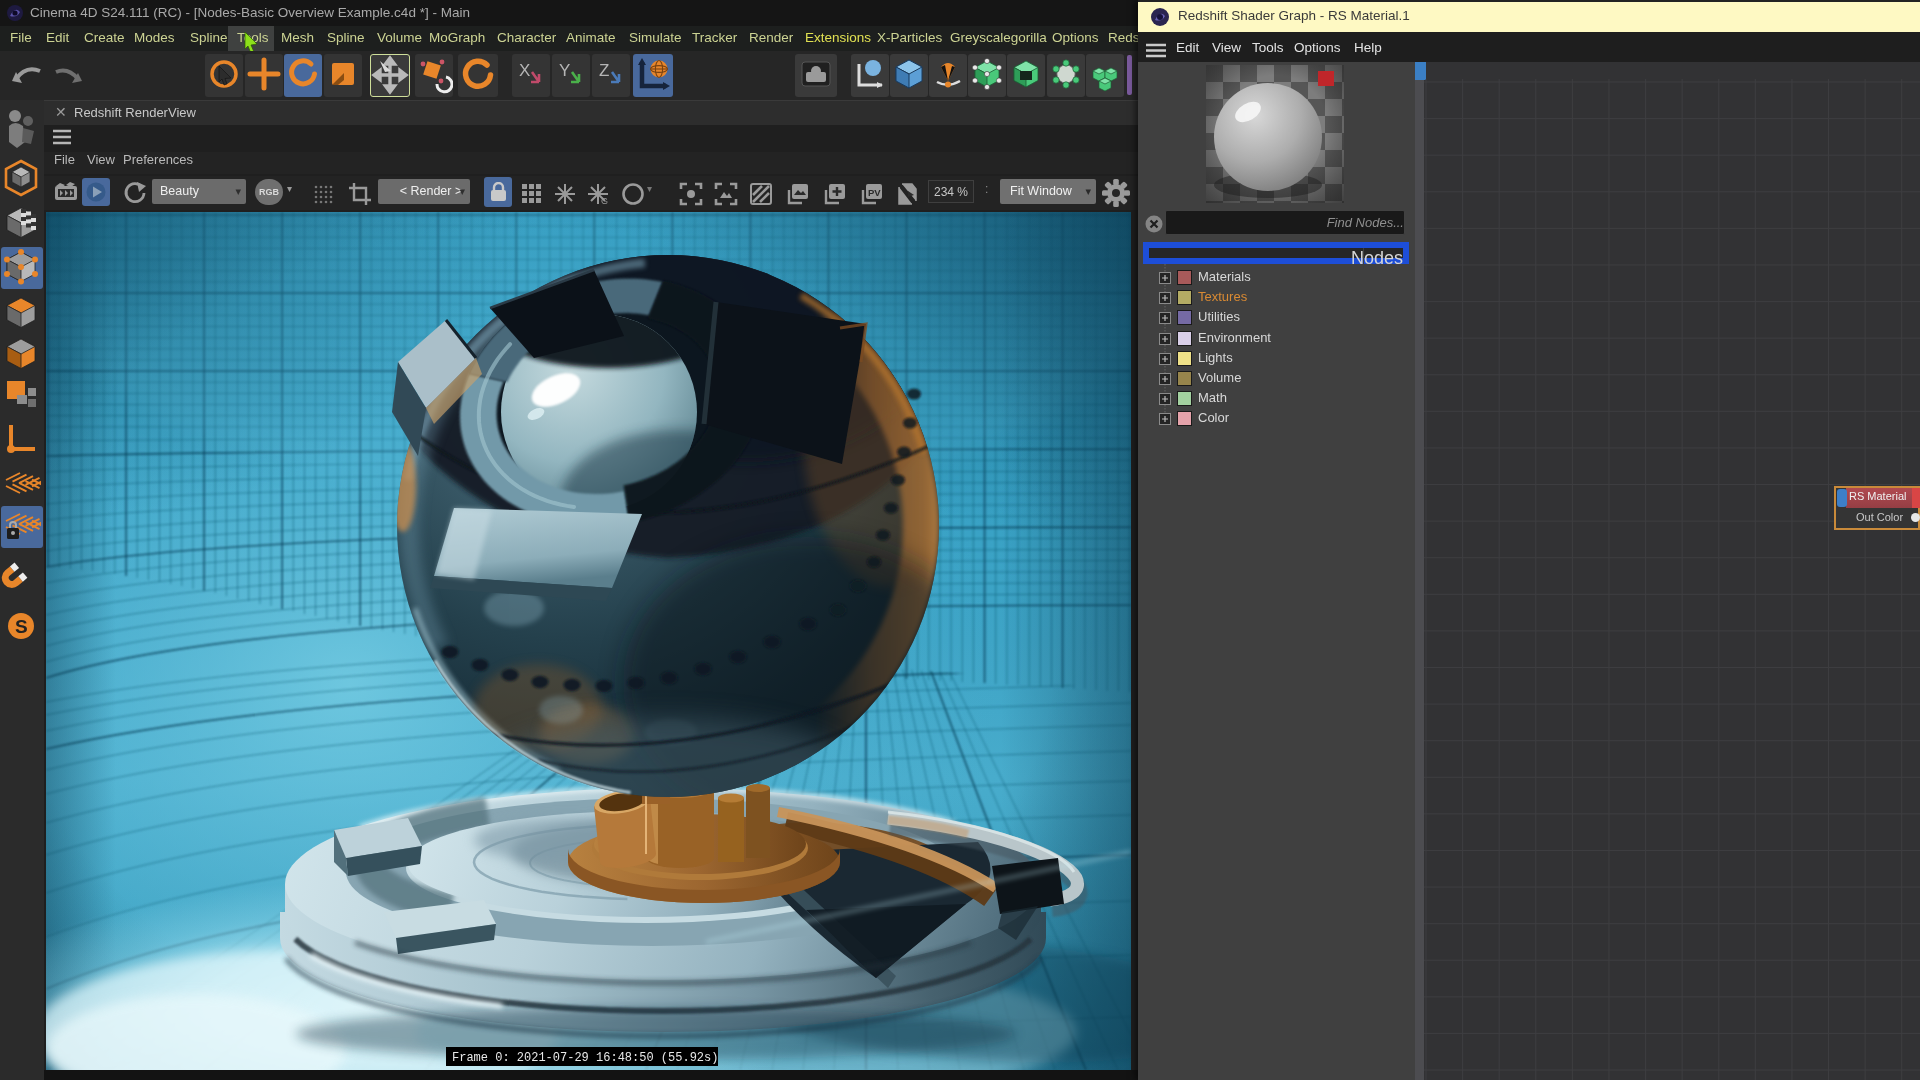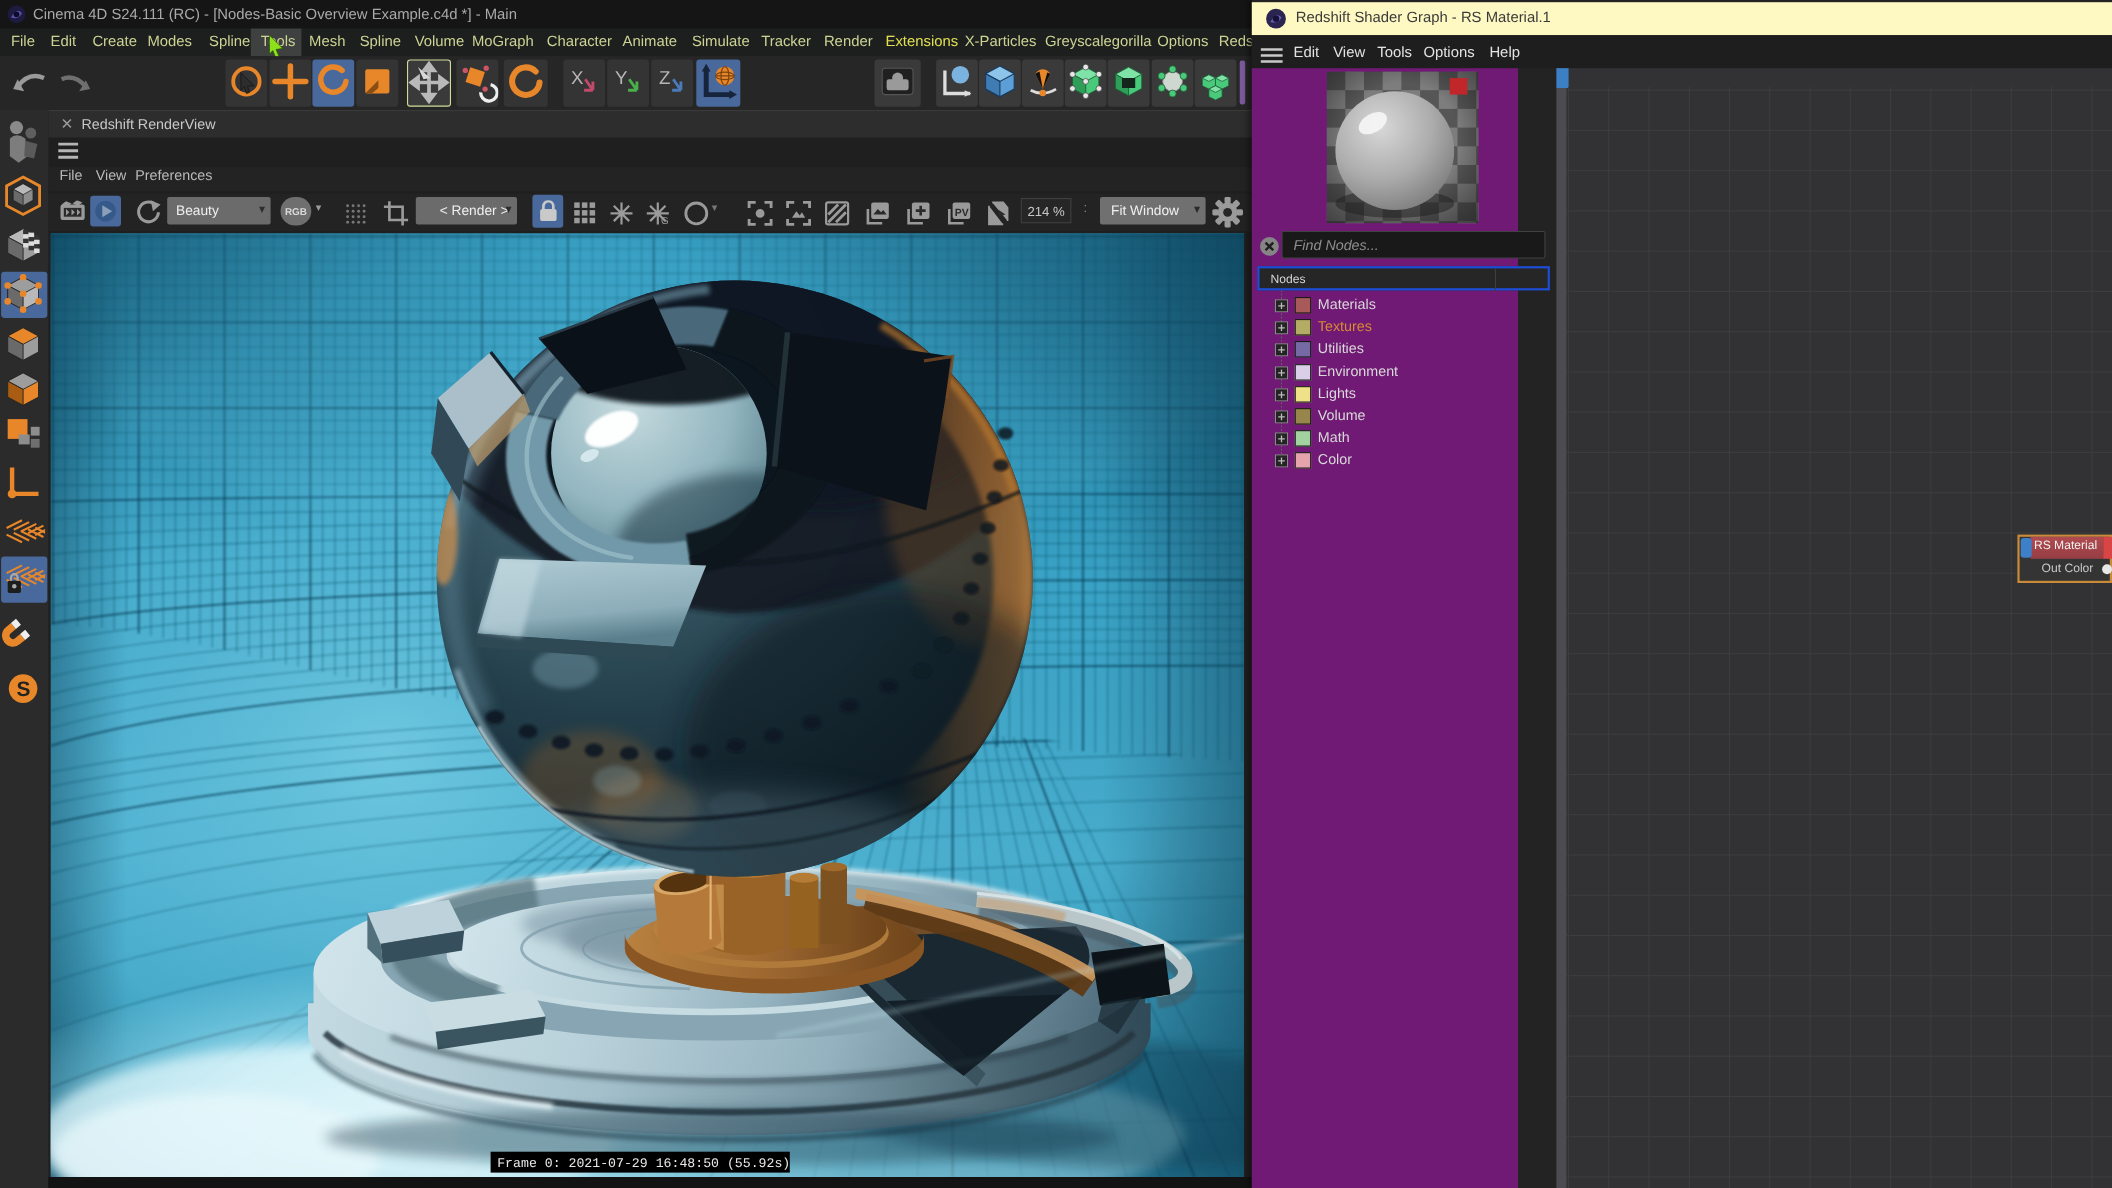--- a/index.html
+++ b/index.html
@@ -18,24 +18,24 @@
 .rvmenu .mi { position:absolute; color:#b9b9b9; font-size:13px; }
 .rvtools { position:absolute; left:44px; top:176px; width:1096px; height:34px; background:#232323; }
 .drop { position:absolute; top:3px; height:25px; background:#6b6b6b; border-radius:2px; color:#efefef; font-size:12.5px; line-height:25px; }
 .drop .arr { position:absolute; right:5px; top:0; color:#2e2e2e; font-size:11px; }
 .render { position:absolute; left:46px; top:212px; }
 .framebar { position:absolute; left:44px; top:1070px; width:1096px; height:10px; background:#131313; }
 #rs { position:absolute; left:1138px; top:0; width:782px; height:1080px; background:#232323; box-shadow:-3px 0 6px rgba(0,0,0,0.5); }
 .rstitle { position:absolute; left:0; top:2px; width:782px; height:30px; background:#fef9c3; color:#3a3a3a; font-size:13.5px; }
 .rsmenu { position:absolute; left:0; top:32px; width:782px; height:30px; background:#1e1e1e; }
 .rsmenu .mi { position:absolute; color:#e3e3e3; font-size:13.5px; }
-.rsleft { position:absolute; left:0; top:62px; width:242px; height:1018px; background:#701a75; }
+.rsleft { position:absolute; left:0; top:62px; width:277px; height:1018px; background:#404040;text-align:right; }
 .prevsvg { position:absolute; left:68px; top:3px; }
 .findbox { position:absolute; left:27px; top:148px; width:240px; height:25px; background:#191919; border:1px solid #414141; border-radius:2px; font-size:13px; line-height:24px; }
-.nodeshdr { position:absolute; left:5px; top:180px; width:266px; height:22px; background:#262626; border:2px solid #1d4ed8; color:#d5d5d5; font-size:11px; line-height:21px; }
+.nodeshdr { position:absolute; left:5px; top:180px; width:266px; height:22px; background:#262626; border:6px solid #1d4ed8; color:#d5d5d5; font-size:18px; line-height:21px; }
 .tree { position:absolute; left:5px; top:206px; width:266px; height:170px; font-size:13px; }
 .trow { position:absolute; left:0; width:266px; height:20px; }
 .rsgraph { position:absolute; left:277px; top:62px; width:505px; height:1018px; background:#323234; }
 .gutter { position:absolute; left:0; top:0; width:9px; height:1018px; background:#4c4c50; }
 .bluesq { position:absolute; left:0; top:0; width:11px; height:18px; background:#3b7fc4; }
 .ghdr { position:absolute; left:11px; top:0; width:494px; height:17px; background:#5d5d61; color:#f2f2f2; font-size:12px; }
 .ghdr span { position:absolute; right:20px; top:1px; }
 .gridarea { position:absolute; left:9px; top:17px; width:496px; height:1001px;
   background-image:linear-gradient(#3d3d40 1px, transparent 1px), linear-gradient(90deg, #3d3d40 1px, transparent 1px);
   background-size:36.6px 36.6px; background-position:1.5px 2.5px; }
@@ -435,21 +435,21 @@
       </svg>
       <svg style="position:absolute;left:816px;top:6px" width="24" height="24">
         <path d="M3,8 V21 H16" stroke="#9a9a9a" stroke-width="2.4" fill="none"></path>
         <rect x="6" y="2" width="16" height="15" rx="2" fill="#9a9a9a"></rect>
         <text x="8" y="14" font-size="9.5" font-weight="bold" fill="#2a2a2a" font-family="Liberation Sans">PV</text>
       </svg>
       <svg style="position:absolute;left:851px;top:5px" width="26" height="26">
         <path d="M4,6 V23 H17 M7,3 H17 L21,8 V20" fill="#9a9a9a" stroke="#9a9a9a" stroke-width="1.5"></path>
         <path d="M13,10 l6,4 -6,2 Z" fill="#2a2a2a"></path>
       </svg>
-      <div style="position:absolute;left:884px;top:4px;width:46px;height:23px;background:#262626;border:1px solid #3f3f3f;color:#c6c6c6;font-size:12px;text-align:center;line-height:23px">214 %</div>
+      <div style="position:absolute;left:884px;top:4px;width:46px;height:23px;background:#262626;border:1px solid #3f3f3f;color:#c6c6c6;font-size:12px;text-align:center;line-height:23px">234 %</div>
       <span style="position:absolute;left:941px;top:6px;color:#888;font-size:12px">:</span>
       <div class="drop" style="left:956px;width:96px;background:#707070"><span style="margin-left:10px;color:#f0f0f0">Fit Window</span><span class="arr" style="color:#2a2a2a">▾</span></div>
       <svg style="position:absolute;left:1058px;top:3px" width="28" height="28">
         <rect x="11.2" y="0" width="5.6" height="6" rx="1.5" fill="#9a9a9a" transform="rotate(0 14 14)"></rect>
         <rect x="11.2" y="0" width="5.6" height="6" rx="1.5" fill="#9a9a9a" transform="rotate(45 14 14)"></rect>
         <rect x="11.2" y="0" width="5.6" height="6" rx="1.5" fill="#9a9a9a" transform="rotate(90 14 14)"></rect>
         <rect x="11.2" y="0" width="5.6" height="6" rx="1.5" fill="#9a9a9a" transform="rotate(135 14 14)"></rect>
         <rect x="11.2" y="0" width="5.6" height="6" rx="1.5" fill="#9a9a9a" transform="rotate(180 14 14)"></rect>
         <rect x="11.2" y="0" width="5.6" height="6" rx="1.5" fill="#9a9a9a" transform="rotate(225 14 14)"></rect>
         <rect x="11.2" y="0" width="5.6" height="6" rx="1.5" fill="#9a9a9a" transform="rotate(270 14 14)"></rect>

